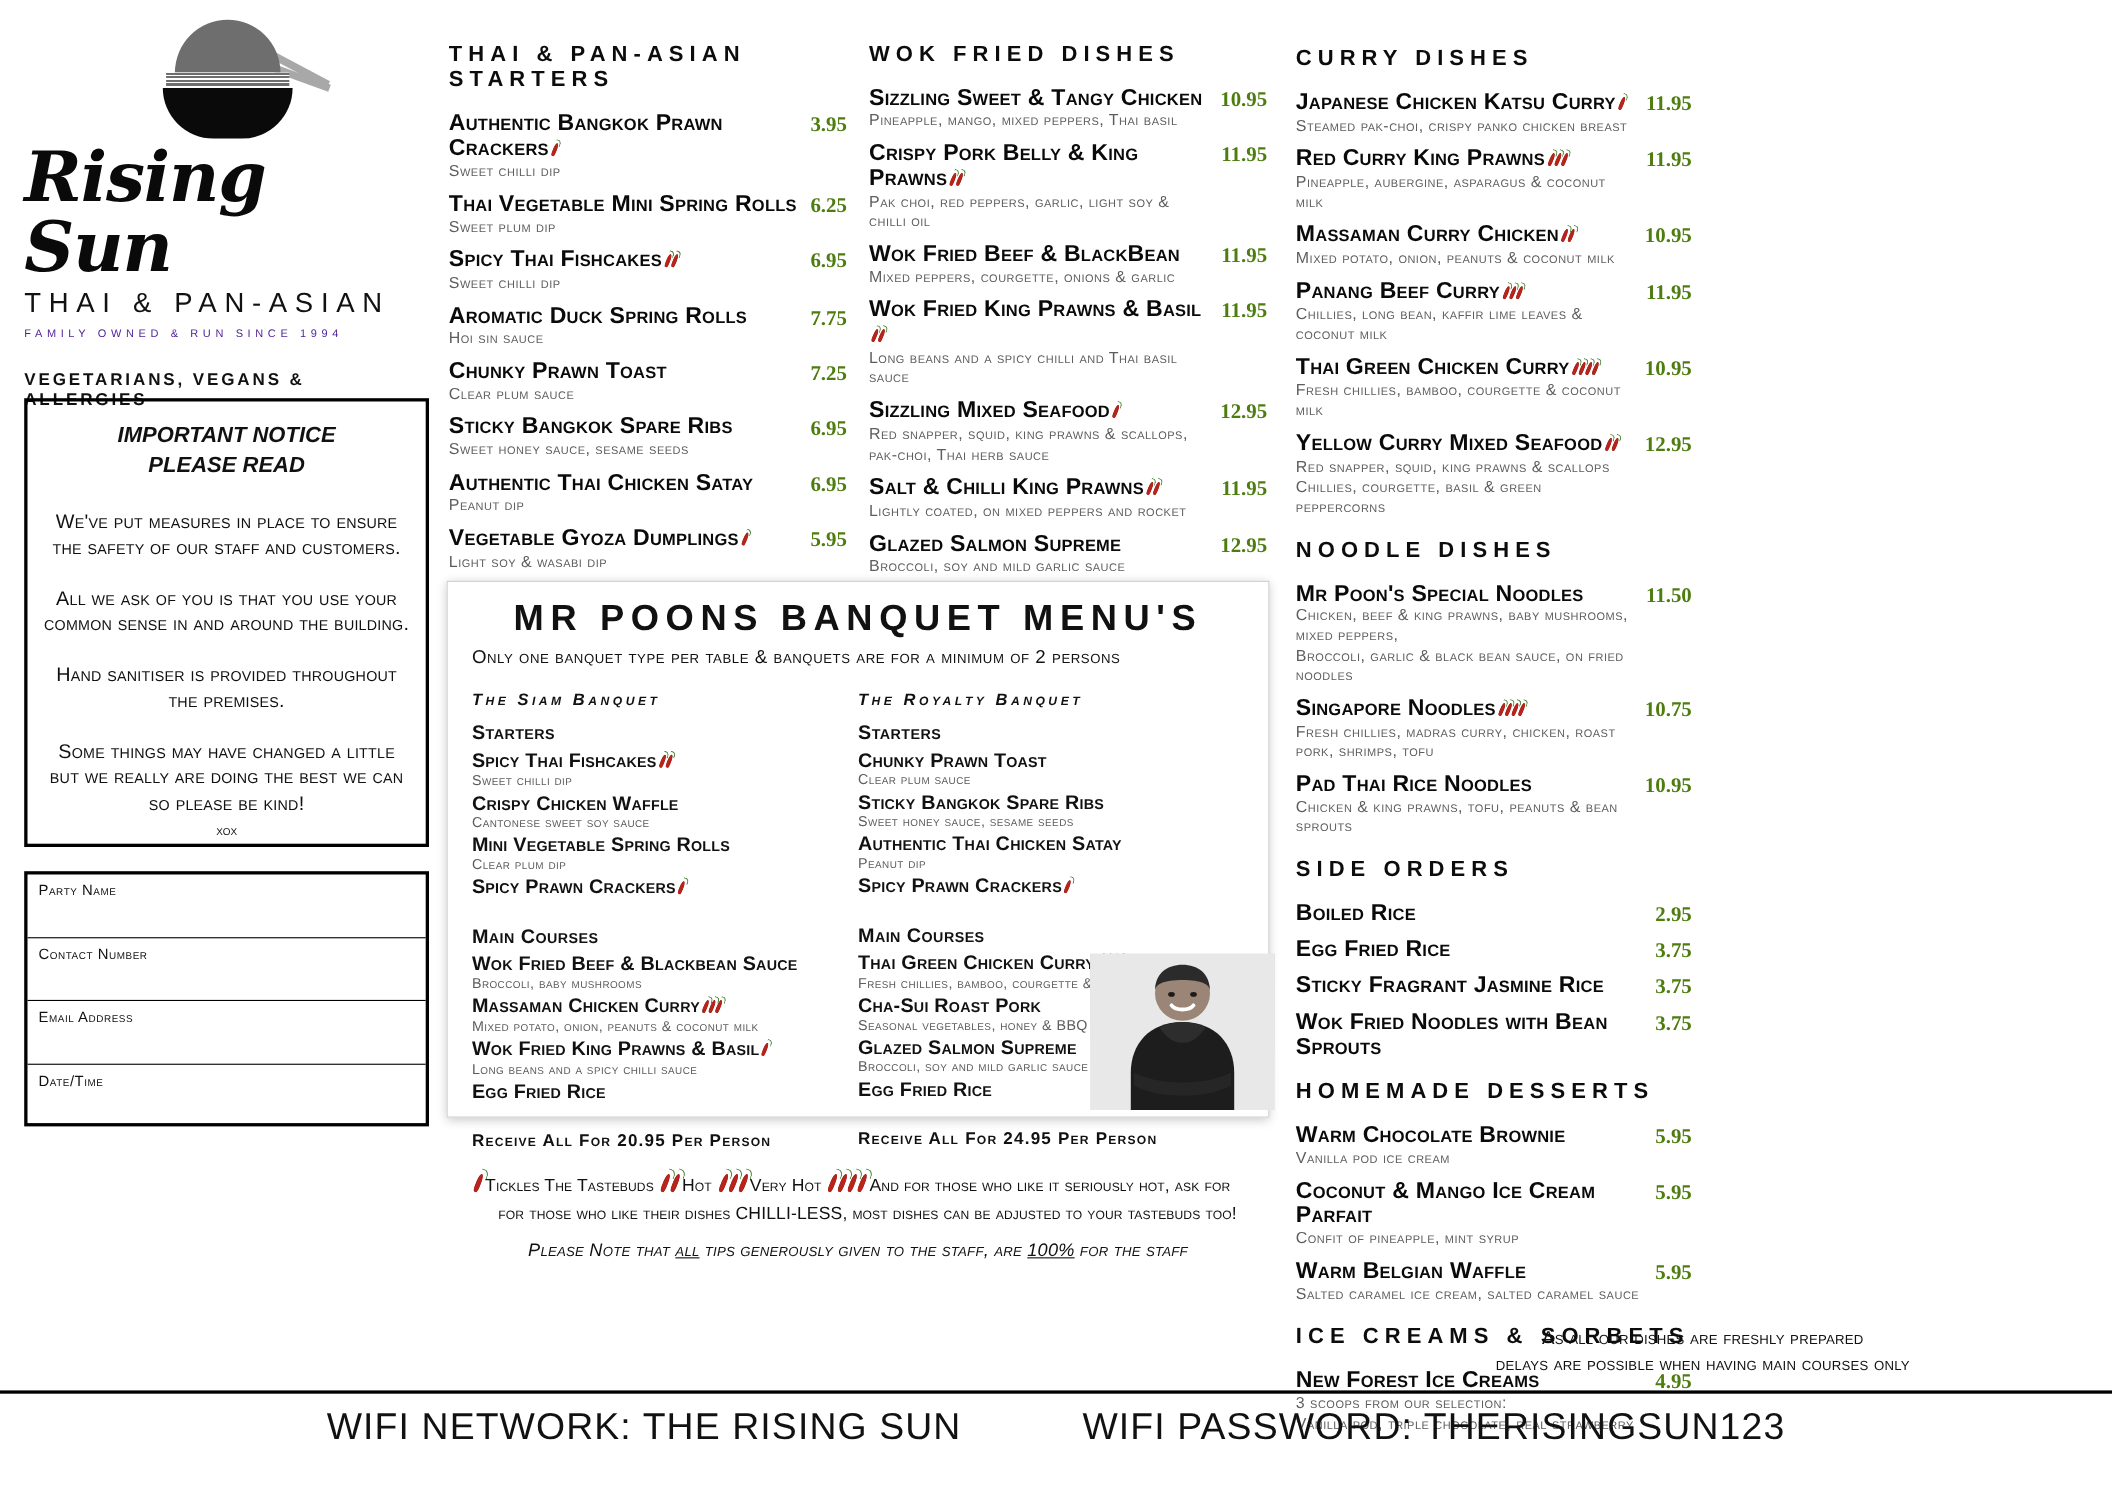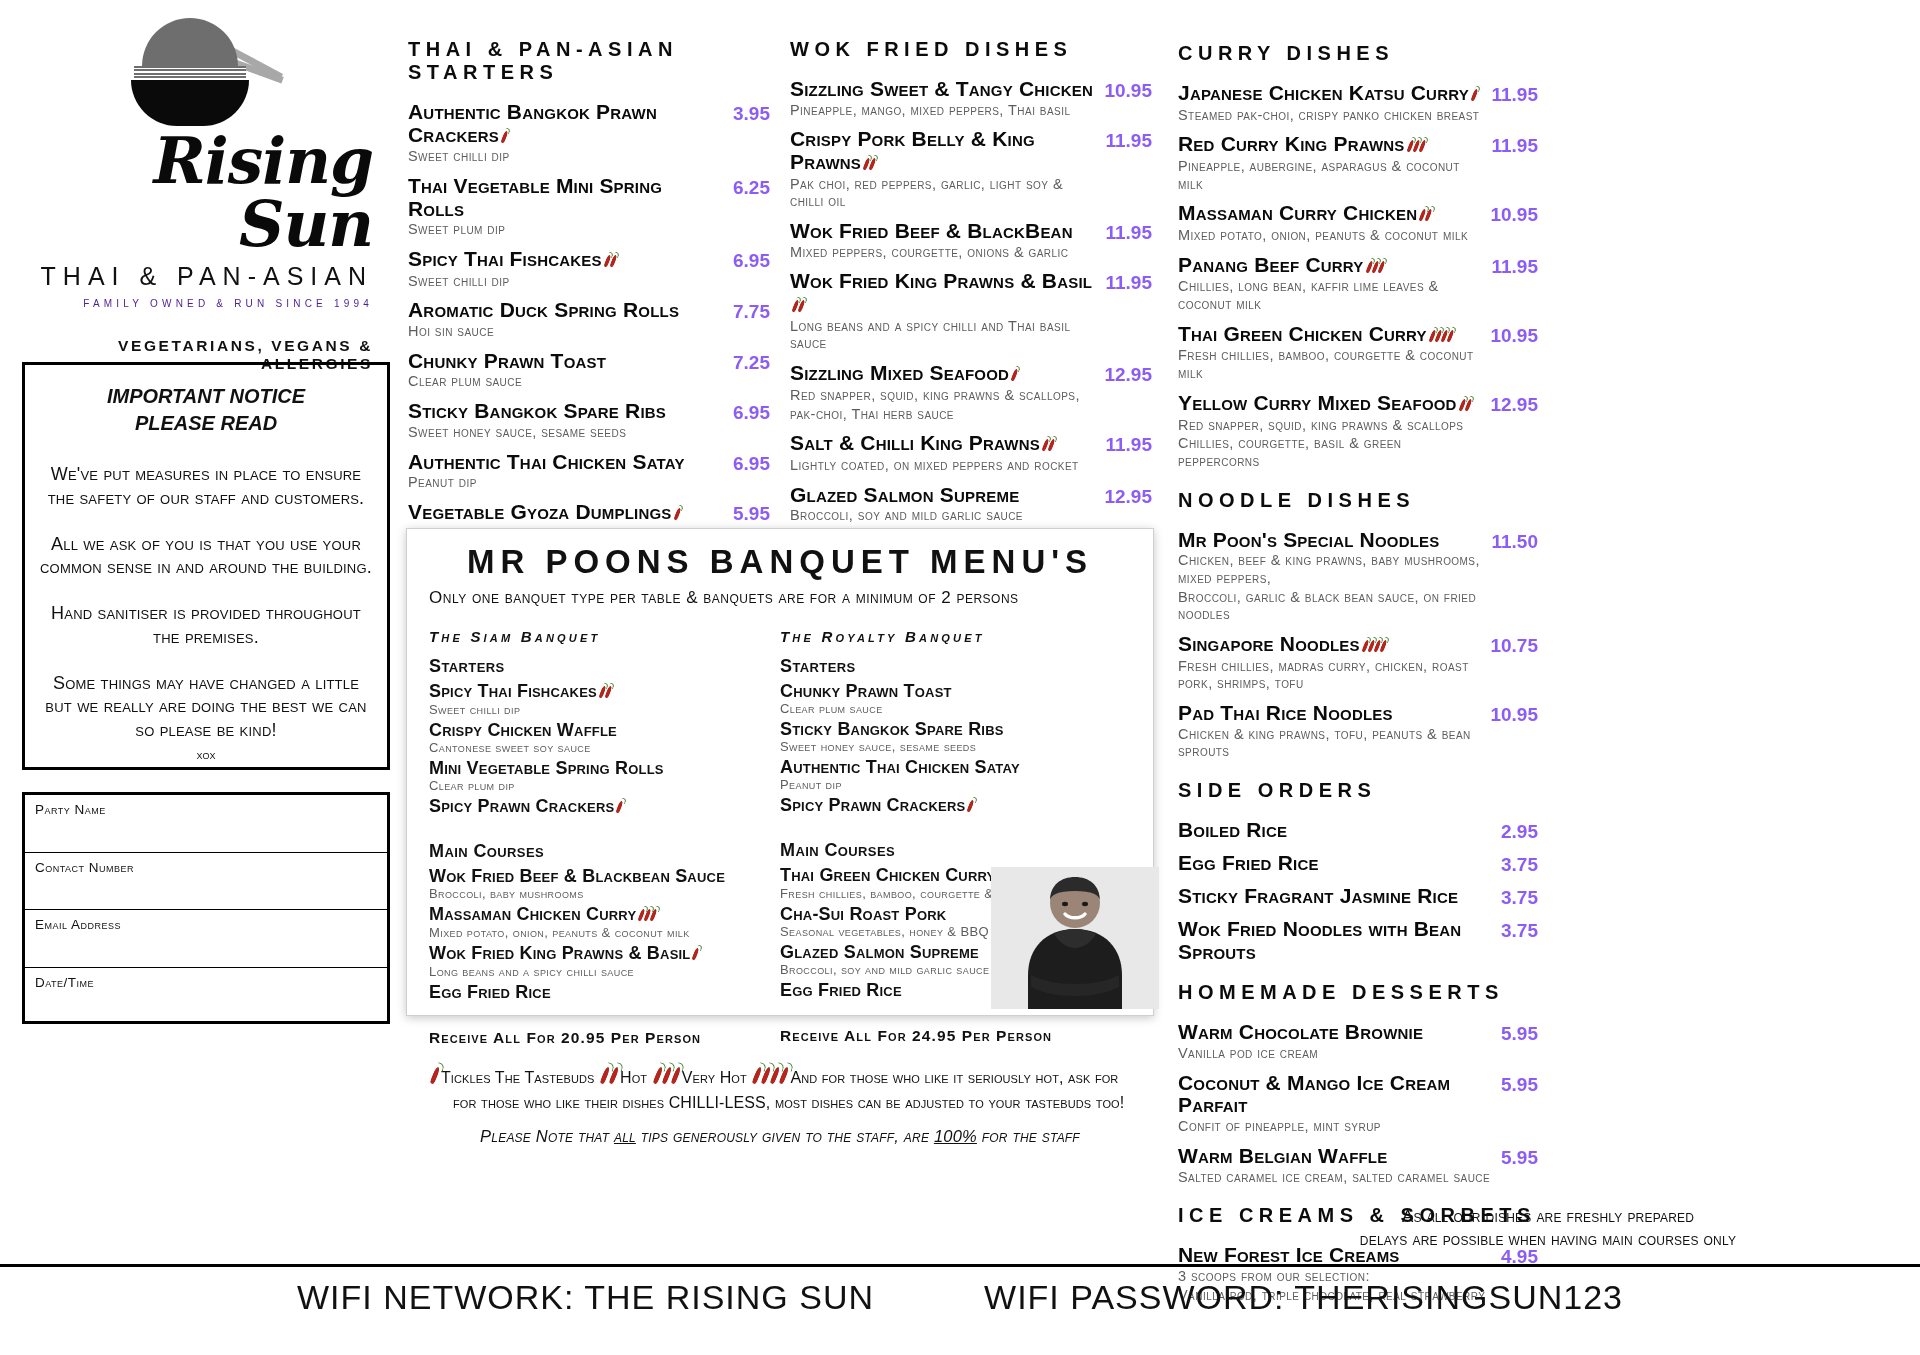--- a/index.html
+++ b/index.html
@@ -18,21 +18,21 @@
     text-transform: uppercase; color: #0c0c0c;
   }
   .item-name {
     font-size: 21px; font-weight: bold; color: #0a0a0a;
     font-variant: small-caps; letter-spacing: .2px; line-height: 1.08;
   }
   .item-desc {
     font-size: 14.5px; color: #5d5d5d; font-variant: small-caps;
     letter-spacing: .45px; line-height: 1.22; margin-top: 1px;
   }
-  .price { font-size: 19px; font-weight: bold; color: #8b5cf6; white-space: nowrap; }
+  .price { font-size: 19px; font-weight: bold; color: #4d7c0f; white-space: nowrap; font-family: Liberation Serif, serif; }
   .price-label { font-size: 13.5px; font-variant: small-caps; font-weight: normal; letter-spacing: .4px; }
 
   .row { display: flex; align-items: flex-start; margin-bottom: 9px; }
   .row .left { flex: 1 1 auto; padding-right: 10px; }
   .row .right { flex: 0 0 auto; text-align: right; padding-top: 2px; }
 
   
   .chilli { display: inline-block; vertical-align: -1px; margin-left: 3px; white-space: nowrap; }
   .chilli i {
     display: inline-block; width: 7px; height: 15px; position: relative;
@@ -48,21 +48,21 @@
     content: ""; position: absolute; left: 3.4px; top: 0px;
     width: 4px; height: 5px; border-top: 1.4px solid #4e8a3a;
     border-right: 1.4px solid #4e8a3a; border-radius: 0 70% 0 0;
     transform: rotate(18deg);
   }
   .chilli.big i { width: 10px; height: 21px; }
   .chilli.big i::before { width: 4.4px; height: 17px; top: 4px; left: 1px; }
   .chilli.big i::after { width: 6px; height: 7px; left: 4.6px; }
 
   
-  .logo-wrap { position: absolute; left: 5px; top: 18px; width: 368px; text-align: right; }
+  .logo-wrap { position: absolute; left: 22px; top: 18px; width: 368px; text-align: left; }
   .bowl-logo { position: relative; width: 190px; height: 108px; margin: 0 auto 4px; }
   .sun { position: absolute; left: 48px; top: 0px; width: 96px; height: 48px;
          background: #6e6e6e; border-radius: 48px 48px 0 0; }
   .sun-lines { position: absolute; left: 40px; top: 48px; width: 112px; height: 13px;
          background: repeating-linear-gradient(to bottom, #6e6e6e 0 2px, #ffffff 2px 3.3px); }
   .bowl { position: absolute; left: 37px; top: 62px; width: 118px; height: 46px;
          background: #0a0a0a; border-radius: 0 0 56px 56px; }
   .stickA, .stickB { position: absolute; background: #a8a8a8; transform-origin: left bottom; }
   .stickA { left: 131px; top: 26px; width: 62px; height: 7px; transform: rotate(28deg); }
   .stickB { left: 131px; top: 38px; width: 60px; height: 7px; transform: rotate(20deg); }

